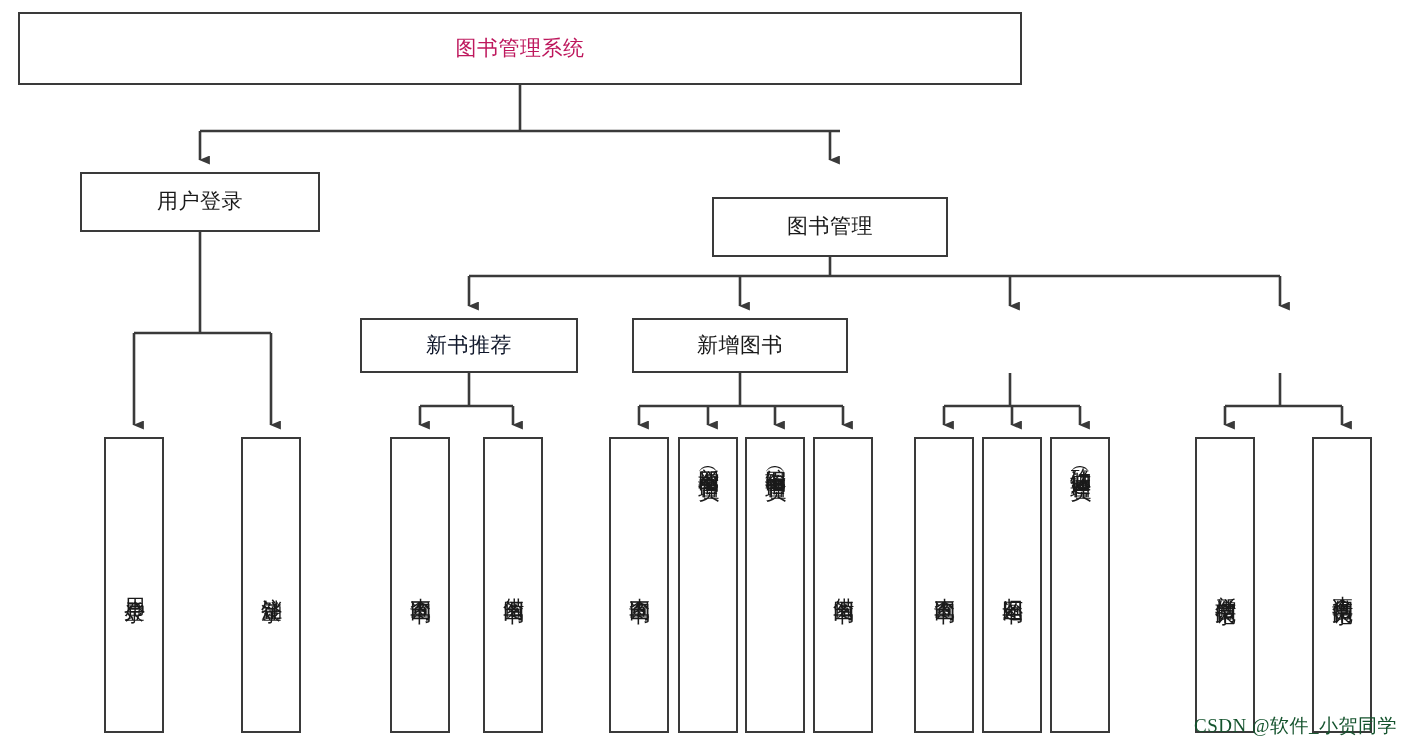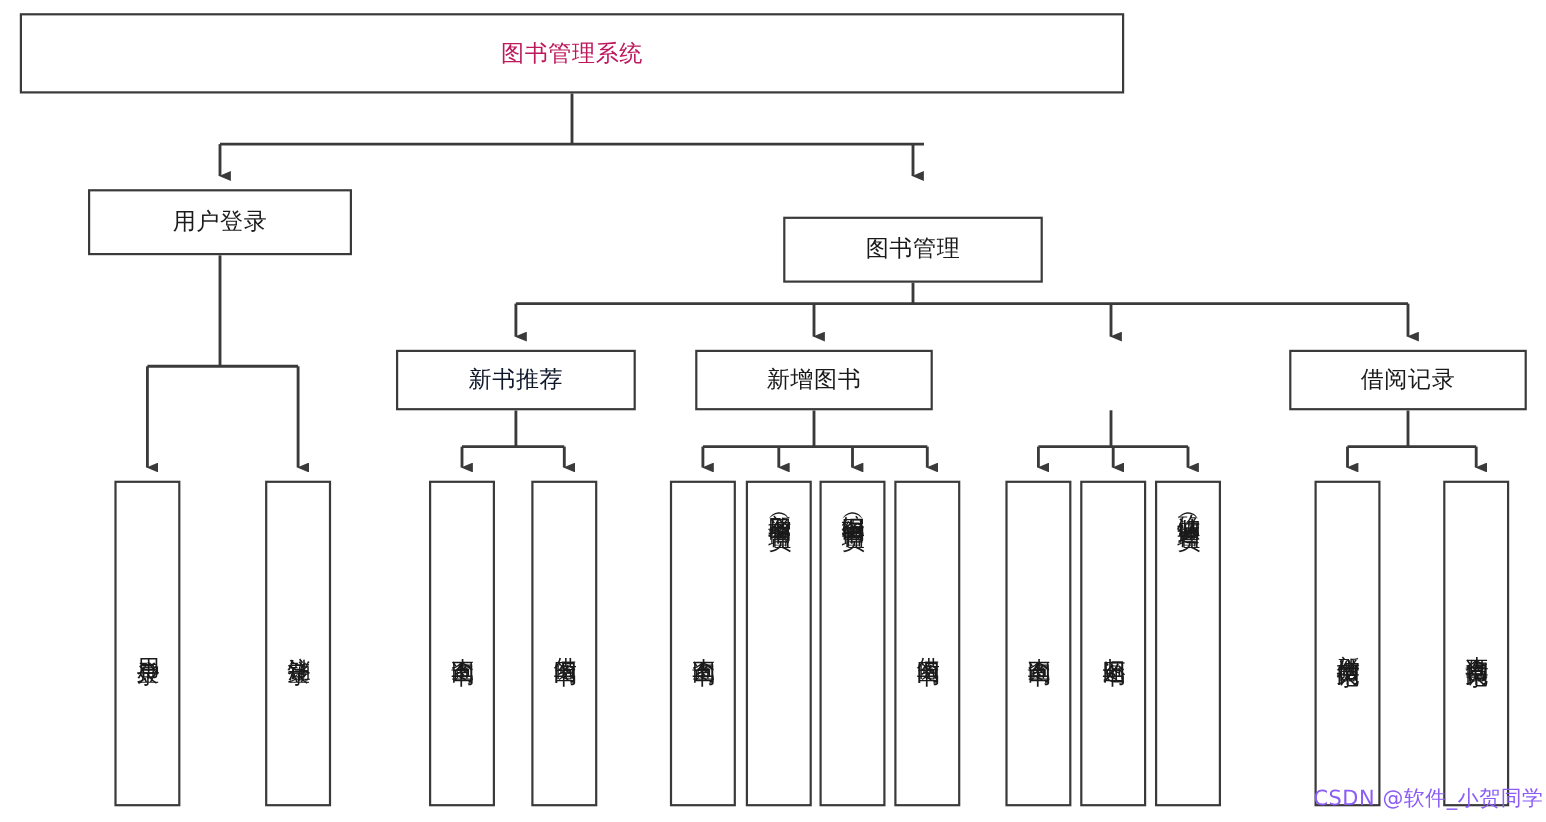--- a/index.html
+++ b/index.html
@@ -120,31 +120,30 @@
     </g>
   </svg>
 
   <div class="node horiz" style="left: 18px; top: 12px; width: 1004px; height: 73px; border-color: rgb(58, 58, 58); color: #be185d;">图书管理系统</div>
 
   <div class="node horiz" style="left: 80px; top: 172px; width: 240px; height: 60px; border-color: rgb(58, 58, 58); color: rgb(26, 26, 26);">用户登录</div>
   <div class="node horiz" style="left: 712px; top: 172px; width: 236px; height: 60px; border-color: rgb(58, 58, 58); color: rgb(26, 26, 26); margin-top: 25px;">图书管理</div>
 
   <div class="node horiz" style="left: 360px; top: 318px; width: 218px; height: 55px; border-color: rgb(58, 58, 58); color: #0f172a;">新书推荐</div>
   <div class="node horiz" style="left: 632px; top: 318px; width: 216px; height: 55px; border-color: rgb(58, 58, 58); color: rgb(26, 26, 26);">新增图书</div>
-  <div class="node horiz" style="left: 1172px; top: 318px; width: 216px; height: 55px; border-color: rgb(58, 58, 58); color: rgb(26, 26, 26);">借阅记录</div>
 
   <div class="node vert centered" style="left: 104px; top: 437px; width: 60px; height: 296px; border-color: rgb(58, 58, 58); color: rgb(26, 26, 26);">用户登录</div>
   <div class="node vert centered" style="left: 241px; top: 437px; width: 60px; height: 296px; border-color: rgb(58, 58, 58); color: rgb(26, 26, 26);">注销登录</div>
   <div class="node vert centered" style="left: 390px; top: 437px; width: 60px; height: 296px; border-color: rgb(58, 58, 58); color: rgb(26, 26, 26);">查询图书</div>
   <div class="node vert centered" style="left: 483px; top: 437px; width: 60px; height: 296px; border-color: rgb(58, 58, 58); color: rgb(26, 26, 26);">借阅图书</div>
   <div class="node vert centered" style="left: 609px; top: 437px; width: 60px; height: 296px; border-color: rgb(58, 58, 58); color: rgb(26, 26, 26);">查询图书</div>
   <div class="node vert" style="left: 678px; top: 437px; width: 60px; height: 296px; border-color: rgb(58, 58, 58); color: rgb(26, 26, 26);">新增图书（管理员）</div>
   <div class="node vert" style="left: 745px; top: 437px; width: 60px; height: 296px; border-color: rgb(58, 58, 58); color: rgb(26, 26, 26);">编辑图书（管理员）</div>
   <div class="node vert centered" style="left: 813px; top: 437px; width: 60px; height: 296px; border-color: rgb(58, 58, 58); color: rgb(26, 26, 26);">借阅图书</div>
   <div class="node vert centered" style="left: 914px; top: 437px; width: 60px; height: 296px; border-color: rgb(58, 58, 58); color: rgb(26, 26, 26);">查询图书</div>
   <div class="node vert centered" style="left: 982px; top: 437px; width: 60px; height: 296px; border-color: rgb(58, 58, 58); color: rgb(26, 26, 26);">归还图书</div>
   <div class="node vert" style="left: 1050px; top: 437px; width: 60px; height: 296px; border-color: rgb(58, 58, 58); color: rgb(26, 26, 26);">确认归还（管理员）</div>
   <div class="node vert centered" style="left: 1195px; top: 437px; width: 60px; height: 296px; border-color: rgb(58, 58, 58); color: rgb(26, 26, 26);">新增借阅记录</div>
   <div class="node vert centered" style="left: 1312px; top: 437px; width: 60px; height: 296px; border-color: rgb(58, 58, 58); color: rgb(26, 26, 26);">查询借阅记录</div>
 
-  <div class="watermark" style="left: 1194px; top: 713px; color: #8b5cf6;">CSDN @软件_小贺同学</div>
+  <div class="watermark" style="left: 1194px; top: 713px; color: #14532d; font-family: Liberation Serif, serif;">CSDN @软件_小贺同学</div>
 
 </div>
 
 </body></html>

